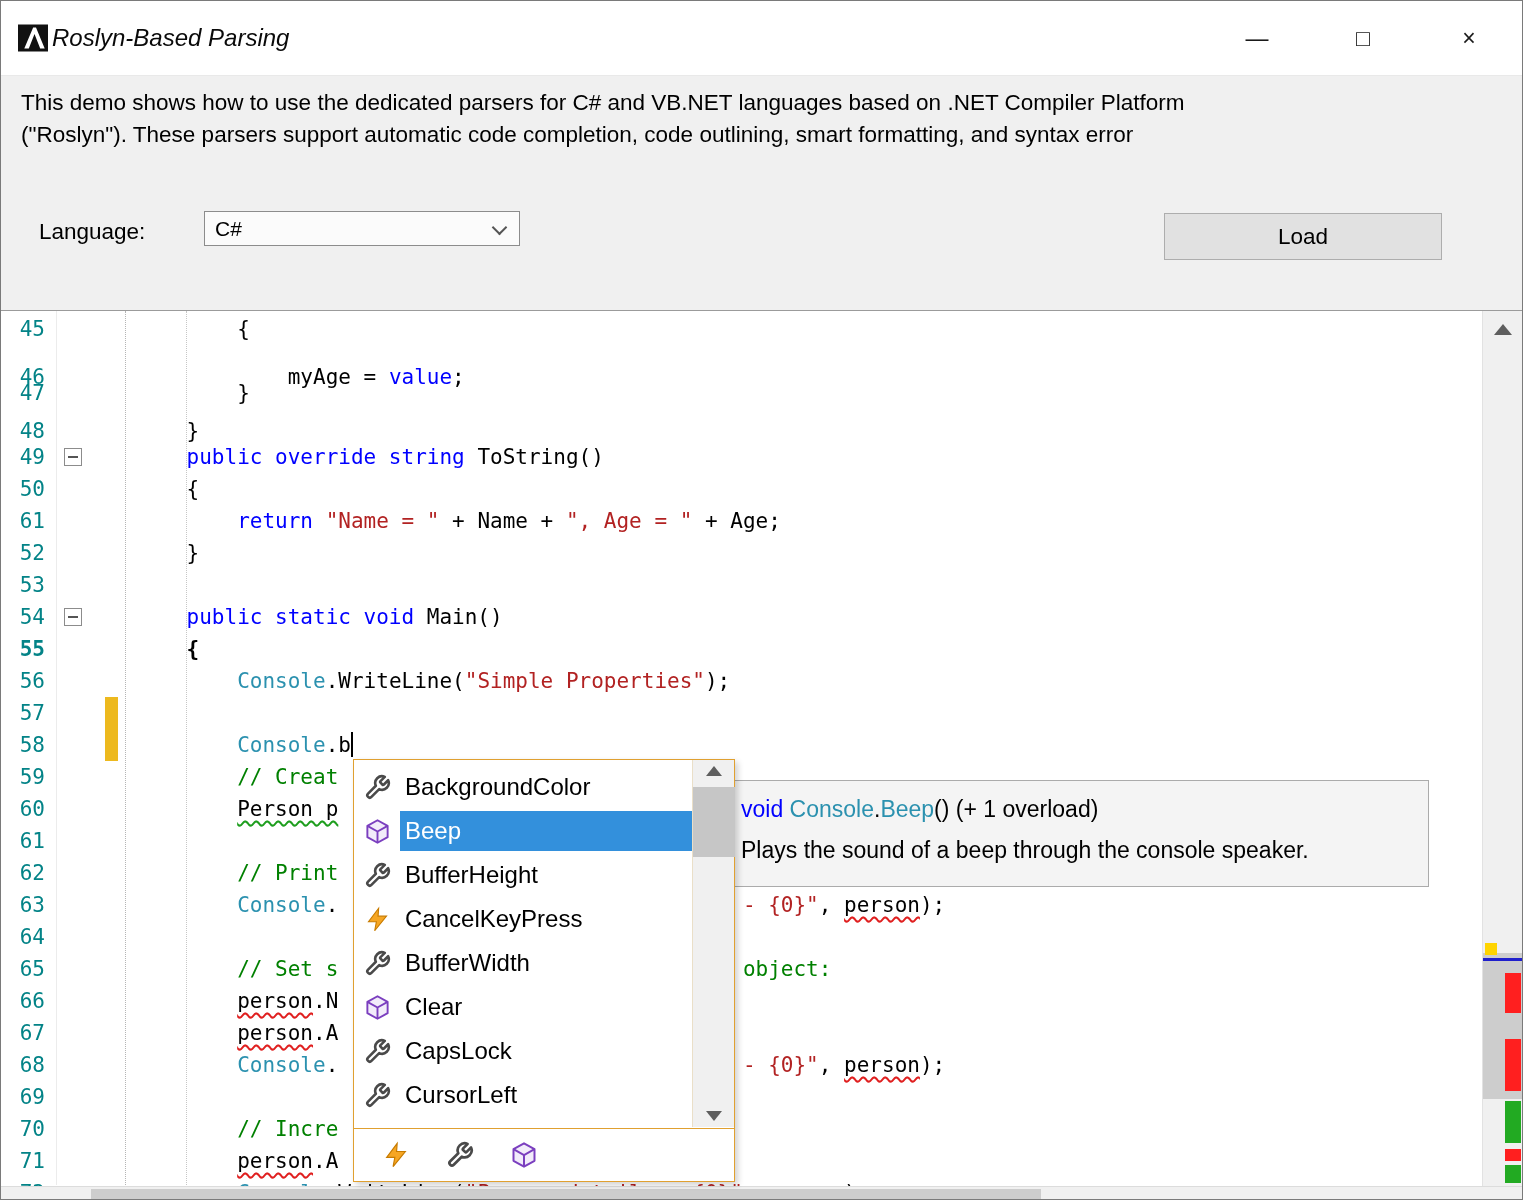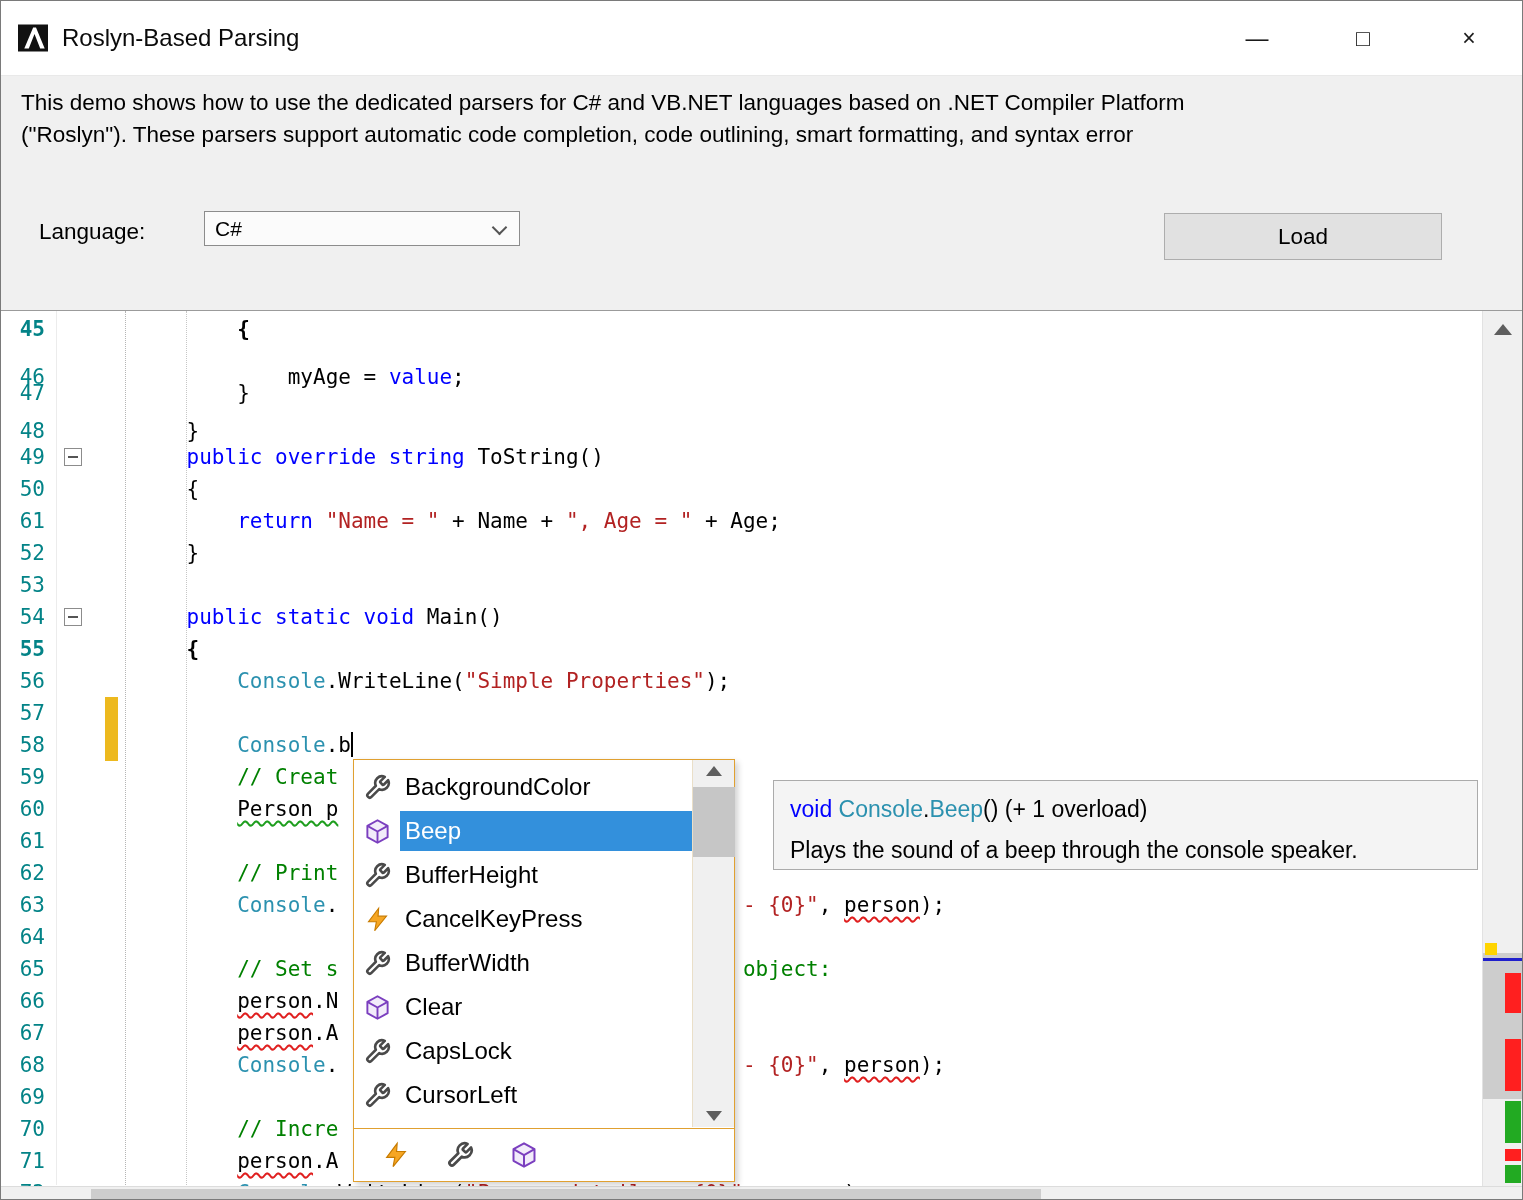--- a/index.html
+++ b/index.html
@@ -5,21 +5,21 @@
   *{box-sizing:border-box;margin:0;padding:0;}
   html,body{width:1523px;height:1200px;}
   body{font-family:"Liberation Sans",sans-serif;background:#fff;}
 
   .window{position:relative;width:1523px;height:1200px;background:#F0F0F0;border:1px solid #7A7A7A;overflow:hidden;}
 
   
   .titlebar{position:absolute;left:0;top:0;width:100%;height:75px;background:#FFFFFF;border-bottom:1px solid #E9E9E9;display:flex;align-items:center;}
   .app-icon{width:36px;height:36px;margin-left:14px;flex:0 0 36px;}
   .app-icon svg{width:100%;height:100%;display:block;}
-  .title{font-size:24px;color:#0A0A0A;margin-left:11px;}
+  .title{font-size:24px;color:#0A0A0A;margin-left:1px;font-style:italic;}
   .win-controls{margin-left:auto;display:flex;height:100%;}
   .win-btn{width:106px;height:100%;display:flex;align-items:center;justify-content:center;font-size:23px;color:#1A1A1A;cursor:default;}
 
   
   .desc{position:absolute;left:20px;top:86px;width:1488px;font-size:22.5px;line-height:32px;color:#000;}
   .lang-label{position:absolute;left:38px;top:218px;font-size:22.5px;color:#000;}
   .combo{position:absolute;left:203px;top:210px;width:316px;height:35px;background:#FBFBFB;border:1px solid #8C8C8C;display:flex;align-items:center;padding-left:10px;font-size:21px;color:#000;}
   .combo .chev{position:absolute;right:14px;top:10px;width:11px;height:11px;border-left:2px solid #555;border-bottom:2px solid #555;transform:rotate(-45deg);}
   .load-btn{position:absolute;left:1163px;top:212px;width:278px;height:47px;background:#E1E1E1;border:1px solid #ADADAD;font-size:22.5px;color:#000;display:flex;align-items:center;justify-content:center;}
 
@@ -65,21 +65,21 @@
   .citem.sel .clabel{background:var(--sel,#3390DC);color:#fff;}
   .cscroll{position:absolute;right:0;top:0;width:42px;height:367px;background:#F0F0F0;border-left:1px solid #EADFC8;}
   .cscroll .cup{position:absolute;top:6px;left:0;width:42px;display:flex;justify-content:center;}
   .cscroll .cdown{position:absolute;bottom:6px;left:0;width:42px;display:flex;justify-content:center;}
   .cthumb{position:absolute;left:0;top:27px;width:42px;height:70px;background:#C6C6C6;}
   .ctoolbar{position:absolute;left:0;top:368px;width:100%;height:53px;border-top:1px solid var(--pborder,#E0A030);background:#fff;display:flex;align-items:center;gap:36px;padding-left:28px;}
   .fbtn{width:28px;height:28px;}
   .fbtn svg{width:100%;height:100%;display:block;}
 
   
-  .tooltip{position:absolute;left:772px;top:779px;width:705px;height:90px;background:#F4F4F4;border:1px solid #ABABAB;z-index:25;padding:13px 16px;}
+  .tooltip{position:absolute;left:723px;top:779px;width:705px;height:107px;background:#F4F4F4;border:1px solid #ABABAB;z-index:25;padding:13px 16px;}
   .tt-sig{font-size:23px;line-height:30px;color:#000;}
   .tt-desc{font-size:23px;line-height:30px;margin-top:11px;color:#000;}
 </style>
 </head>
 <body>
 
 <div class="window">
 
   <div class="titlebar">
     <div class="app-icon">
@@ -106,21 +106,21 @@
     <span>C#</span>
     <span class="chev"></span>
   </div>
   <div class="load-btn">Load</div>
 
   <div class="editor">
     <div class="vline vl-gutter"></div>
     <div class="vline vl-margin"></div>
     <div class="vline vl-indent"></div>
     <div>
-        <div class="code-row" style="top: 2px; font-weight: bold;">
+        <div class="code-row" style="top: 2px;">
           <span class="lnum">45</span>
           <span class="ltext"><span class="seg plain">        {</span></span>
         </div>
         <div class="code-row" style="top: 50px;">
           <span class="lnum">46</span>
           <span class="ltext"><span class="seg plain">            myAge = </span><span class="seg kw">value</span><span class="seg plain">;</span></span>
         </div>
         <div class="code-row" style="top: 66px;">
           <span class="lnum">47</span>
           <span class="ltext"><span class="seg plain">        }</span></span>

